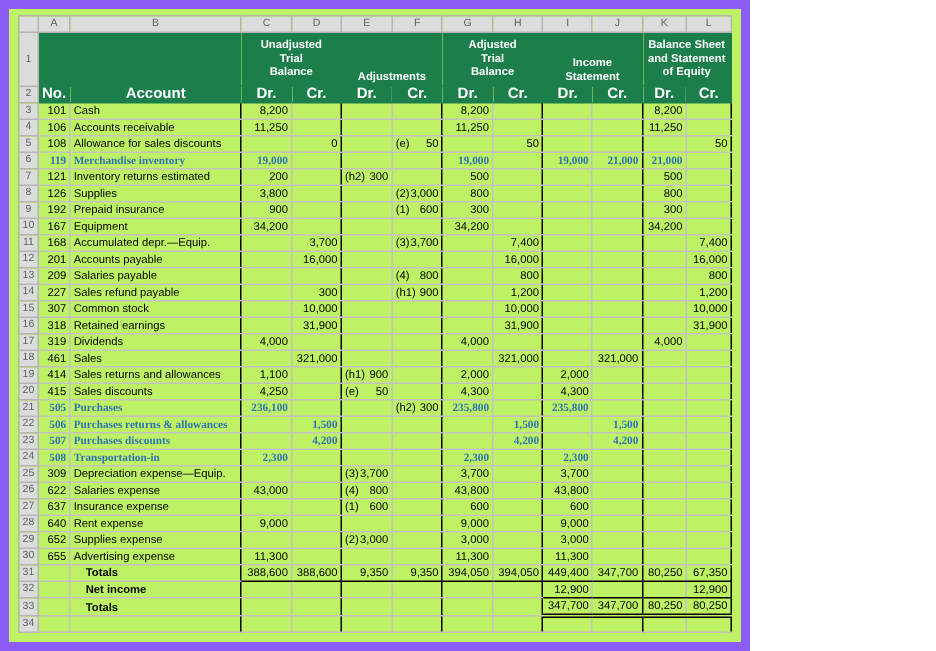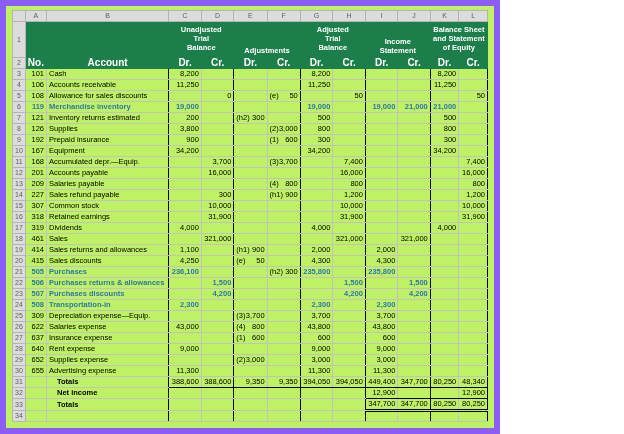--- a/index.html
+++ b/index.html
@@ -12,21 +12,21 @@
   .green { background: var(--green, #1b7e4b); border-color: var(--green, #1b7e4b); color: #fff; font-weight: bold; }
   .grp { text-align: center; vertical-align: bottom; white-space: pre-line; font-size: 7.5px; line-height: 9px; padding-bottom: 2px; }
   .grp.mid { vertical-align: middle; }
   .r1 td { height: 36px; }
   .r2 td { height: 11px; }
   .drcr, .hdr-no, .hdr-acct { text-align: center; font-size: 10px; }
   .c-no { text-align: right; margin-top: 11px; }
   .c-acct { text-align: left; }
   .num { text-align: right; }
   .sepR { border-right-color: #000; }
-  .hl { color: var(--blue, #2e74b5); font-weight: bold; }
+  .hl { color: var(--blue, #2e74b5); font-weight: bold; font-family: Liberation Serif, serif; }
   .lbl { font-weight: bold; }
   .indent { padding-left: 10px; margin-top: 23px; }
   .bt { border-top: 1px solid #000; }
   .bb { border-bottom: 1px solid #000; }
   .bdbl { border-bottom: 3px double #000; }
   .adj { display: flex; justify-content: space-between; align-items: center; }
 </style>
 </head>
 <body>
 
@@ -592,21 +592,21 @@
           <td class="c-acct sepR lbl indent">Totals</td>
           <td class="num bt bb">388,600</td>
           <td class="num sepR bt bb">388,600</td>
           <td class="num bt bb">9,350</td>
           <td class="num sepR bt bb">9,350</td>
           <td class="num bt bb">394,050</td>
           <td class="num sepR bt bb">394,050</td>
           <td class="num bt bb">449,400</td>
           <td class="num sepR bt bb">347,700</td>
           <td class="num bt bb">80,250</td>
-          <td class="num sepR bt bb">48,340</td>
+          <td class="num sepR bt bb">67,350</td>
         </tr>
         <tr>
           <td class="rn">32</td>
           <td class="c-no"></td>
           <td class="c-acct sepR lbl indent">Net income</td>
           <td class="num"></td>
           <td class="num sepR"></td>
           <td class="num"></td>
           <td class="num sepR"></td>
           <td class="num"></td>

